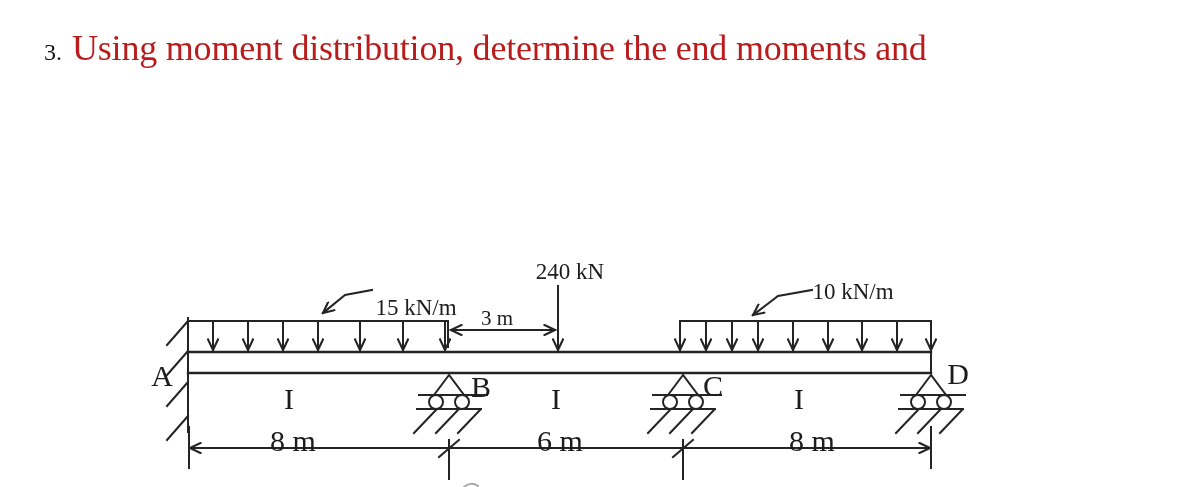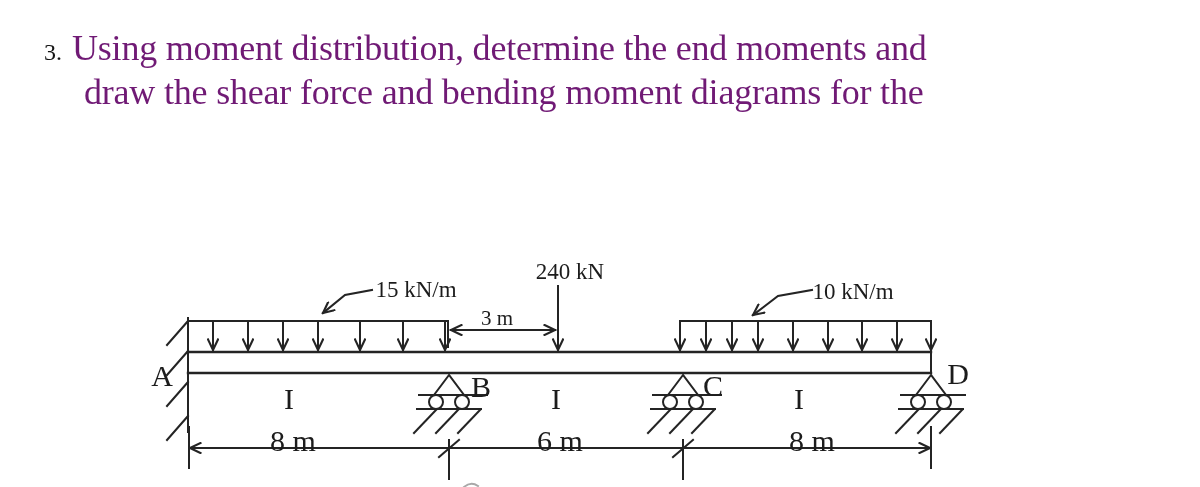--- a/index.html
+++ b/index.html
@@ -6,21 +6,21 @@
   #page{
     position:relative;width:1200px;height:487px;background:#ffffff;overflow:hidden;
     font-family:"Liberation Serif",serif;color:#161616;
   }
   
   .q-num{
     position:absolute;left:44px;top:40px;font-size:24px;line-height:24px;color:#141414;
     white-space:nowrap;
   }
   .q-line{
-    position:absolute;font-size:36px;line-height:36px;color:#701a75;
+    position:absolute;font-size:36px;line-height:36px;color:#b91c1c;
     white-space:nowrap;letter-spacing:-0.2px;
   }
   #q-line-1{left:72px;top:30px;}
   #q-line-2{left:84px;top:74px;}
   #q-line-3{left:84px;top:118px;}
   
   #figure-svg{position:absolute;left:0;top:0;width:1200px;height:487px;}
   .dlabel{
     position:absolute;transform:translate(-50%,-50%);
     font-family:"Liberation Serif",serif;color:#1c1c1c;white-space:nowrap;
@@ -30,21 +30,20 @@
   .load-label{font-size:23px;line-height:23px;}
   .dim-label{font-size:30px;line-height:23px;}
 </style>
 </head>
 <body>
 
 <div id="page">
 
   <div class="q-num">3.</div>
   <div class="q-line" id="q-line-1">Using moment distribution, determine the end moments and</div>
-  <div class="q-line" id="q-line-2">draw the shear force and bending moment diagrams for the</div>
 
   <svg id="figure-svg" viewBox="0 0 1200 487" xmlns="http://www.w3.org/2000/svg" stroke="#242424" stroke-width="2" fill="none" stroke-linecap="square">
     <defs>
       <marker id="ah" viewBox="0 0 14 12" refX="12" refY="6" markerWidth="14" markerHeight="12" orient="auto-start-reverse" markerUnits="userSpaceOnUse">
         <path d="M1.5,1 L12,6 L1.5,11" fill="none" stroke="#242424" stroke-width="2.1"></path>
       </marker>
     </defs>
 
     <g>
       <line x1="188" y1="318" x2="188" y2="432"></line>
@@ -143,21 +142,21 @@
 
   <div class="dlabel node-label" style="left:162px;top:376px;">A</div>
   <div class="dlabel node-label" style="left:481px;top:387px;">B</div>
   <div class="dlabel node-label" style="left:713px;top:386px;">C</div>
   <div class="dlabel node-label" style="left:958px;top:374px;">D</div>
 
   <div class="dlabel inertia-label" style="left:289px;top:399px;">I</div>
   <div class="dlabel inertia-label" style="left:556px;top:399px;">I</div>
   <div class="dlabel inertia-label" style="left:799px;top:399px;">I</div>
 
-  <div class="dlabel load-label" style="left:416px;top:289px;">15 kN/m</div>
+  <div class="dlabel load-label" style="left:416px;top:307px;">15 kN/m</div>
   <div class="dlabel load-label" style="left:570px;top:271px;">240 kN</div>
   <div class="dlabel load-label" style="left:853px;top:291px;">10 kN/m</div>
 
   <div class="dlabel dim-label" style="left:497px;top:318px;font-size:21px;text-align:center;">3 m</div>
   <div class="dlabel dim-label" style="left:293px;top:440px;">8 m</div>
   <div class="dlabel dim-label" style="left:560px;top:440px;">6 m</div>
   <div class="dlabel dim-label" style="left:812px;top:440px;">8 m</div>
 
 </div>
 

